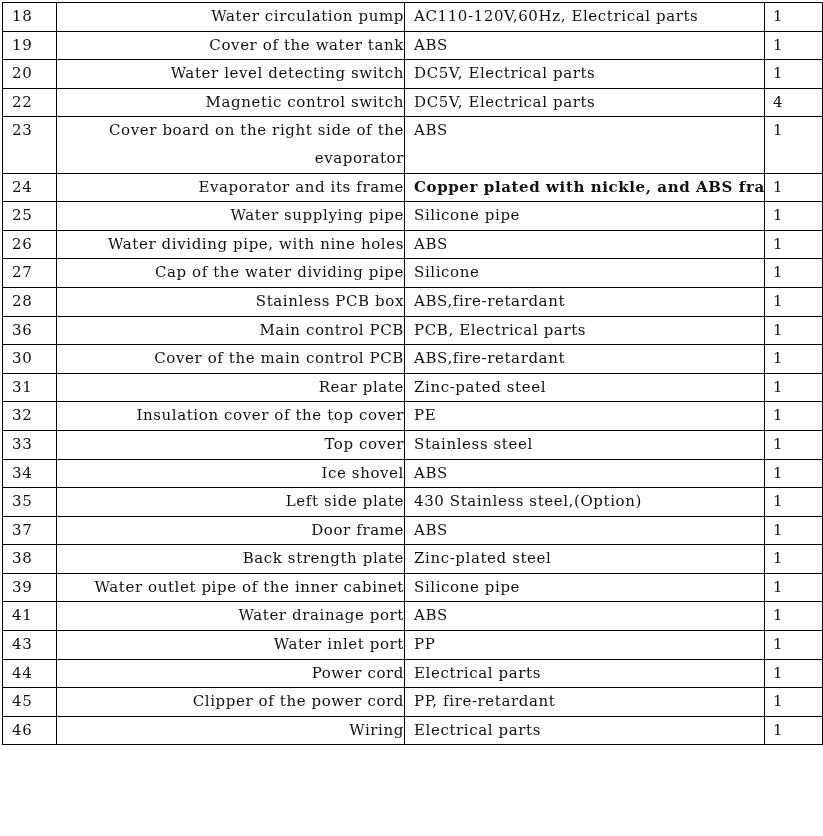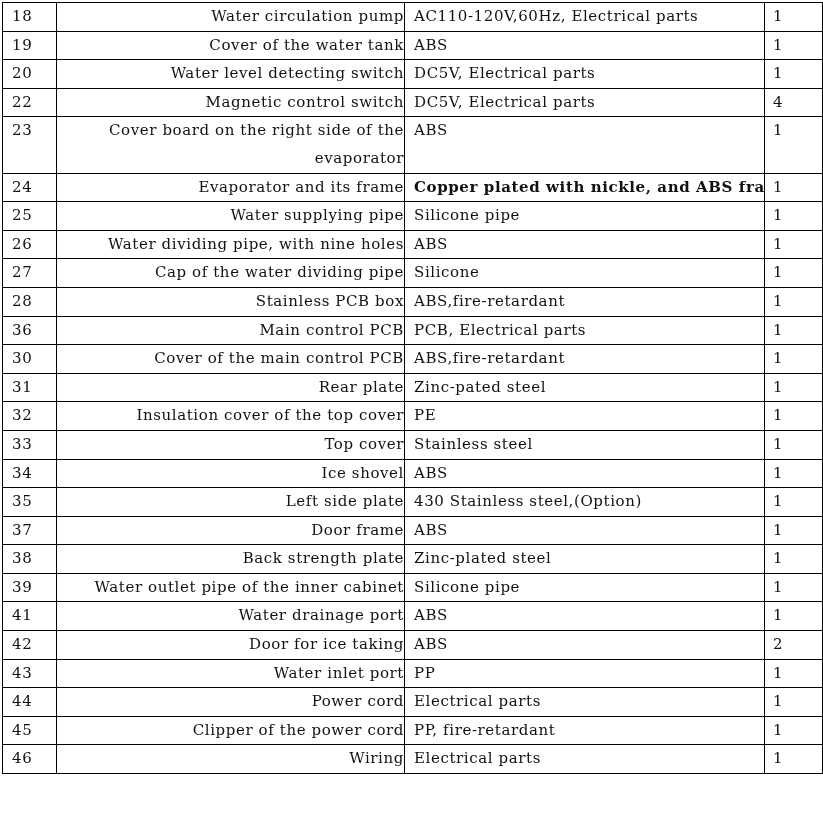--- a/index.html
+++ b/index.html
@@ -163,26 +163,20 @@
         <td>Silicone pipe</td>
         <td class="qty">1</td>
       </tr>
       <tr>
         <td>41</td>
         <td class="wrap">Water drainage port</td>
         <td>ABS</td>
         <td class="qty">1</td>
       </tr>
       <tr>
-        <td>42</td>
-        <td class="wrap">Door for ice taking</td>
-        <td>ABS</td>
-        <td class="qty">2</td>
-      </tr>
-      <tr>
         <td>43</td>
         <td class="wrap">Water inlet port</td>
         <td>PP</td>
         <td class="qty">1</td>
       </tr>
       <tr>
         <td>44</td>
         <td class="wrap">Power cord</td>
         <td>Electrical parts</td>
         <td class="qty">1</td>

